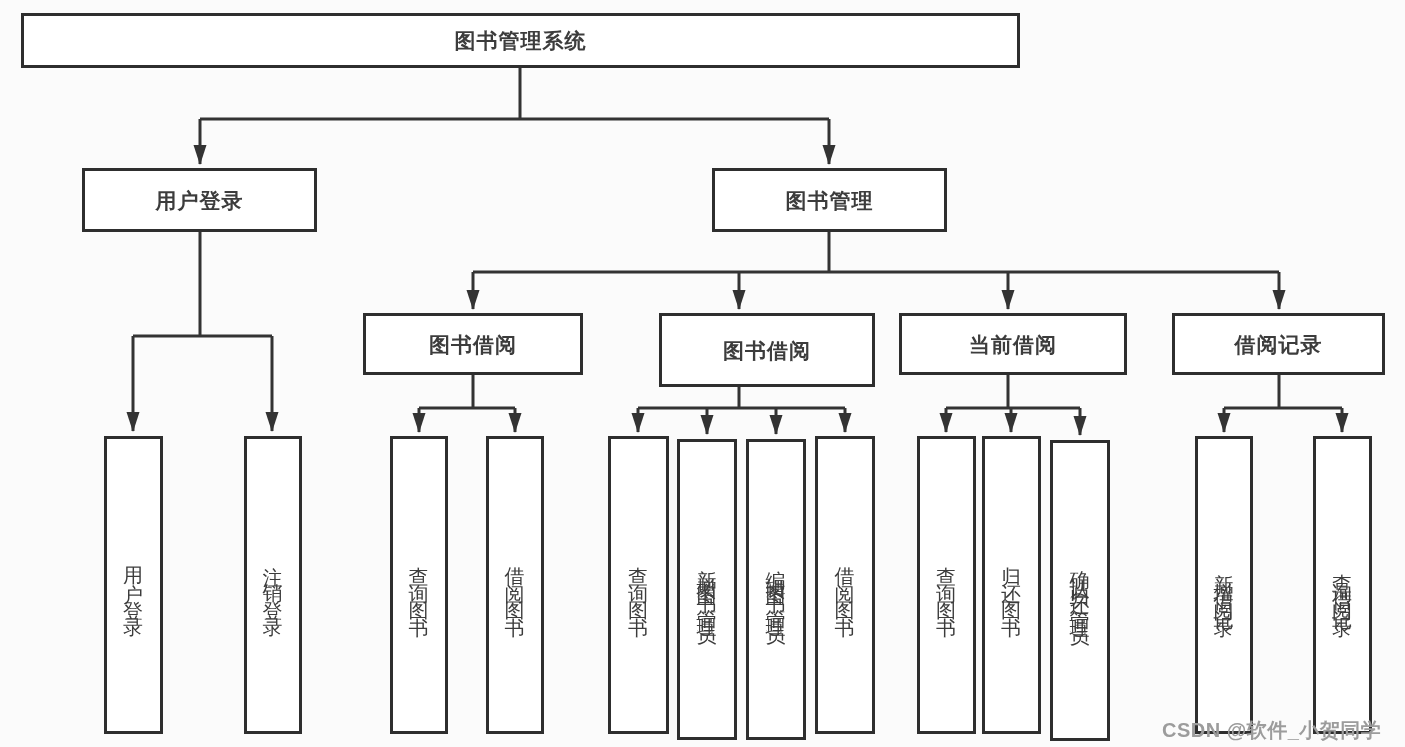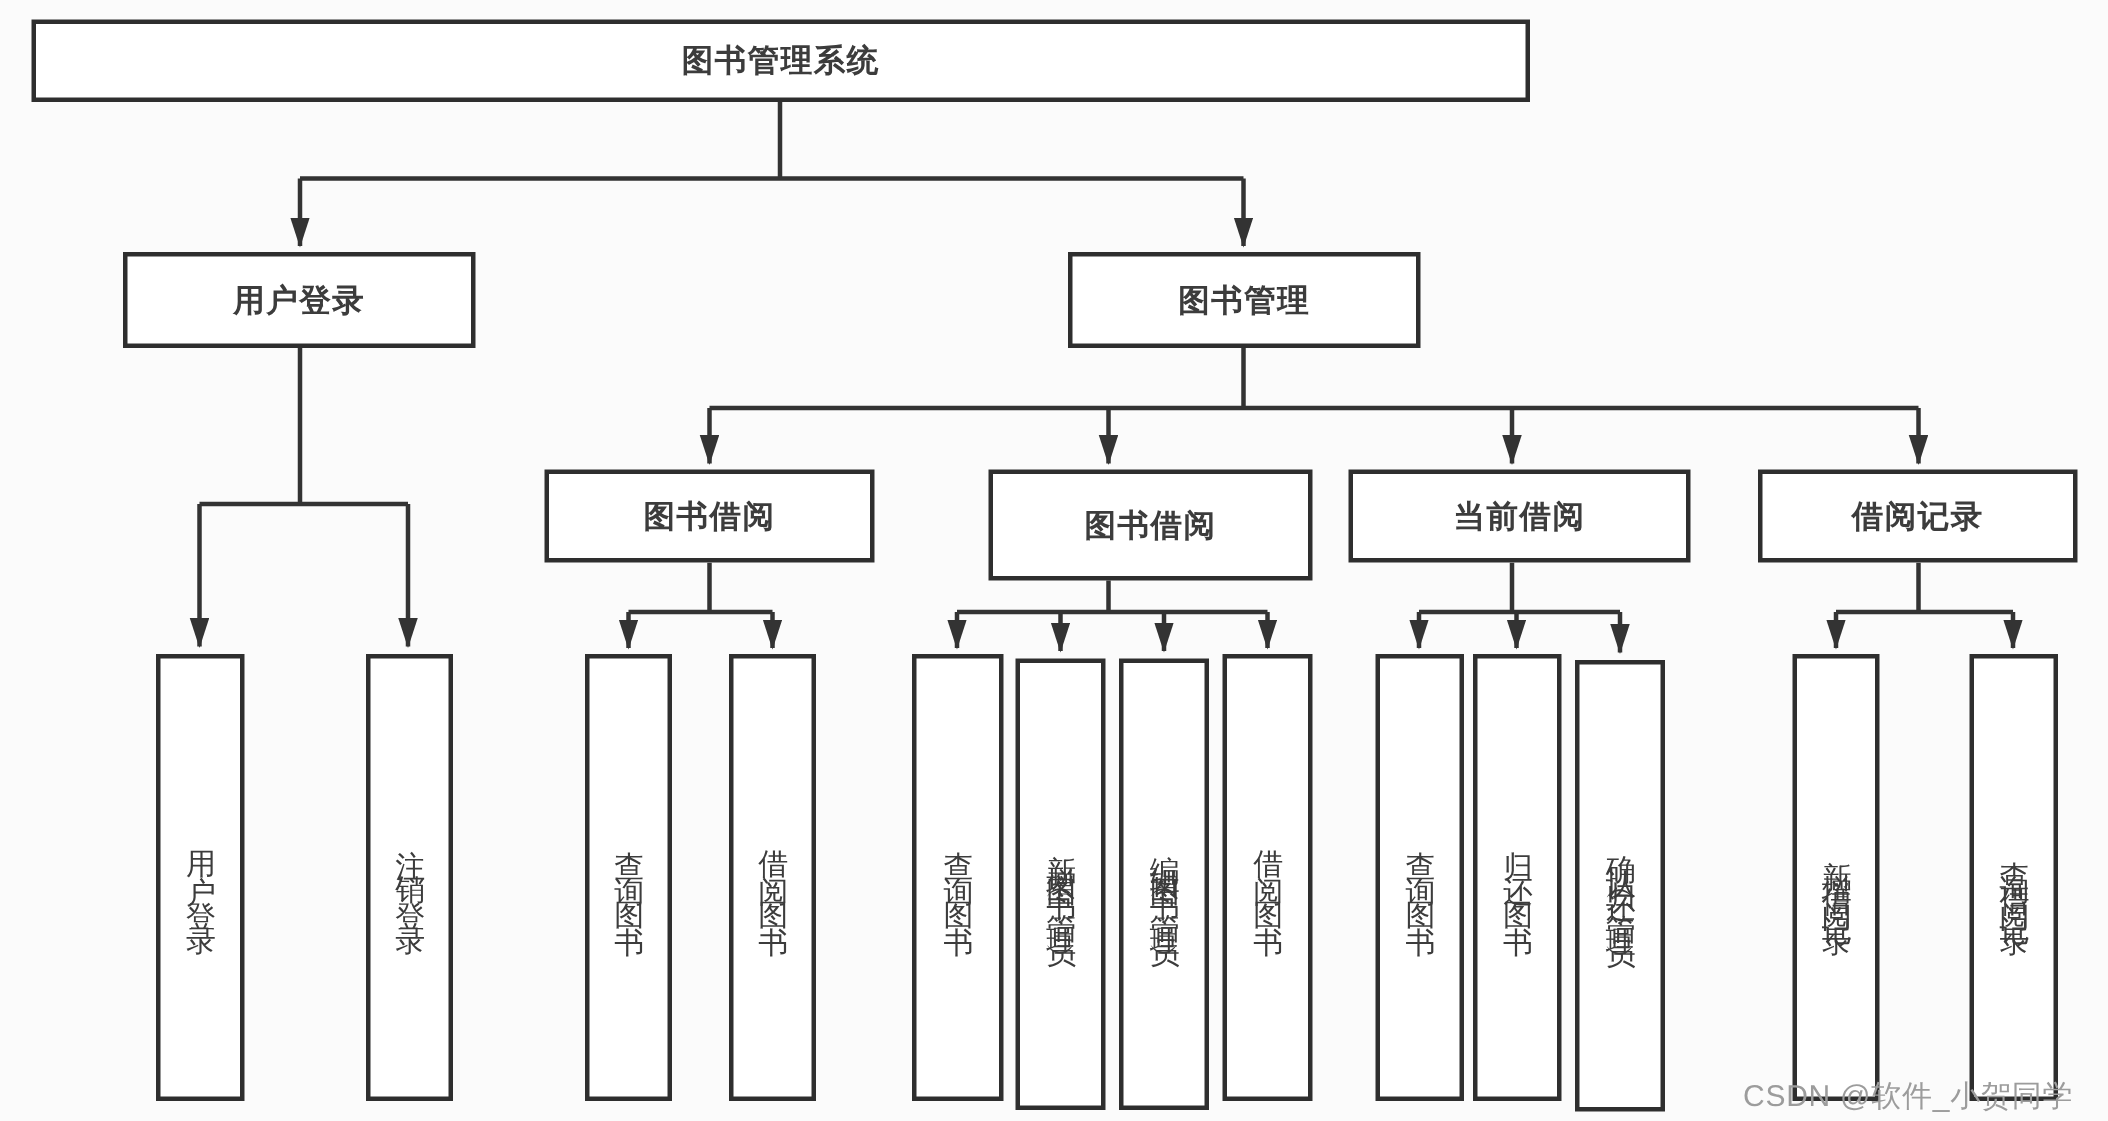--- a/index.html
+++ b/index.html
@@ -27,20 +27,21 @@
     white-space:nowrap; line-height:1;font-weight:bold;
   }
   .vlabel{
     writing-mode:vertical-rl; text-orientation:mixed;
     font-size:20px; color:var(--text); line-height:1;
   }
   .watermark{
     position:absolute; left:1162px; top:717px; z-index:3;
     font-size:20px; color:var(--watermark); letter-spacing:0.5px;
     white-space:nowrap;
+    font-weight:bold;
   }
 </style>
 </head>
 <body>
 
 <div class="canvas">
 
   <svg class="connectors" width="1405" height="747" viewBox="0 0 1405 747">
     <defs>
       <marker id="arrow" markerUnits="userSpaceOnUse" markerWidth="22" markerHeight="15" refX="19" refY="6.5" orient="auto">

